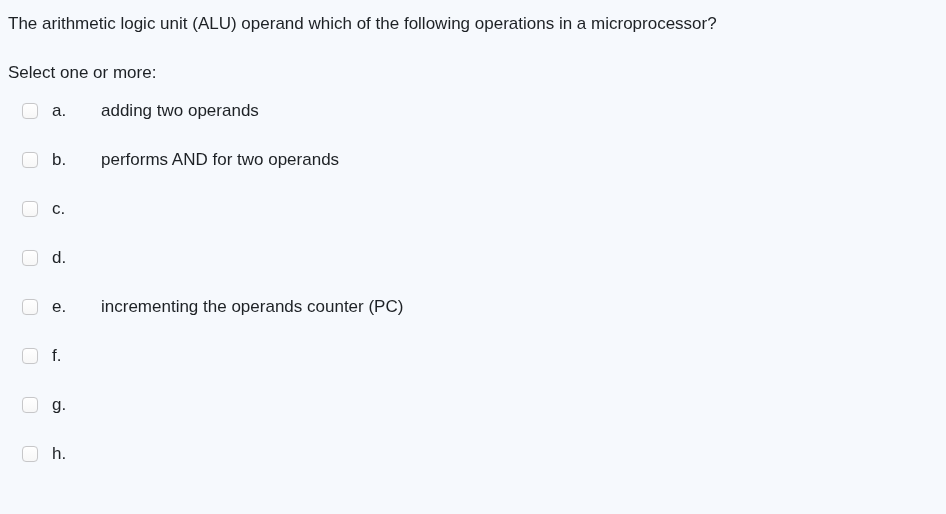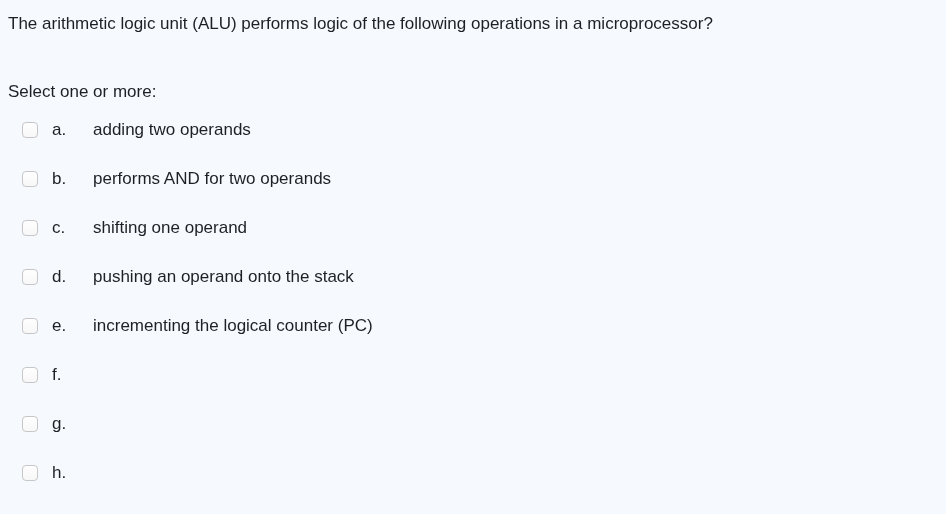--- a/index.html
+++ b/index.html
@@ -14,21 +14,21 @@
     color: #1d2125;
     font-size: 17px;
     overflow: hidden;
   }
   .question-text {
     padding: 12px 8px 0 8px;
     line-height: 23px;
   }
   .prompt {
     padding: 0 8px;
-    margin-top: 45px;
+    margin-top: 26px;
     line-height: 23px;
   }
   .options {
     margin-top: 2px;
   }
   .option-row {
     display: flex;
     align-items: center;
     height: 49px;
     padding-left: 22px;
@@ -44,56 +44,54 @@
     box-shadow: inset 0 1px 0 rgba(255,255,255,0.8), 0 0 1px rgba(0,0,0,0.04);
     cursor: pointer;
     flex: 0 0 auto;
   }
   .option-letter {
     margin-left: 14px;
     width: 27px;
     flex: 0 0 auto;
   }
   .option-text {
-    margin-left: 14px;
+    margin-left: 22px;
     cursor: pointer;
   }
 </style>
 </head>
 <body>
 
-<div class="question-text">The arithmetic logic unit (ALU) performs logic of the following operations in a microprocessor?</div>
+<div class="question-text">The arithmetic logic unit (ALU) operand which of the following operations in a microprocessor?</div>
 
 <div class="prompt">Select one or more:</div>
 
 <div class="options">
   <div class="option-row">
     <span class="checkbox" role="checkbox" aria-checked="false"></span>
     <span class="option-letter">a.</span>
     <span class="option-text">adding two operands</span>
   </div>
   <div class="option-row">
     <span class="checkbox" role="checkbox" aria-checked="false"></span>
     <span class="option-letter">b.</span>
     <span class="option-text">performs AND for two operands</span>
   </div>
   <div class="option-row">
     <span class="checkbox" role="checkbox" aria-checked="false"></span>
     <span class="option-letter">c.</span>
-    <span class="option-text">shifting one operand</span>
   </div>
   <div class="option-row">
     <span class="checkbox" role="checkbox" aria-checked="false"></span>
     <span class="option-letter">d.</span>
-    <span class="option-text">pushing an operand onto the stack</span>
   </div>
   <div class="option-row">
     <span class="checkbox" role="checkbox" aria-checked="false"></span>
     <span class="option-letter">e.</span>
-    <span class="option-text">incrementing the logical counter (PC)</span>
+    <span class="option-text">incrementing the operands counter (PC)</span>
   </div>
   <div class="option-row">
     <span class="checkbox" role="checkbox" aria-checked="false"></span>
     <span class="option-letter">f.</span>
   </div>
   <div class="option-row">
     <span class="checkbox" role="checkbox" aria-checked="false"></span>
     <span class="option-letter">g.</span>
   </div>
   <div class="option-row">

